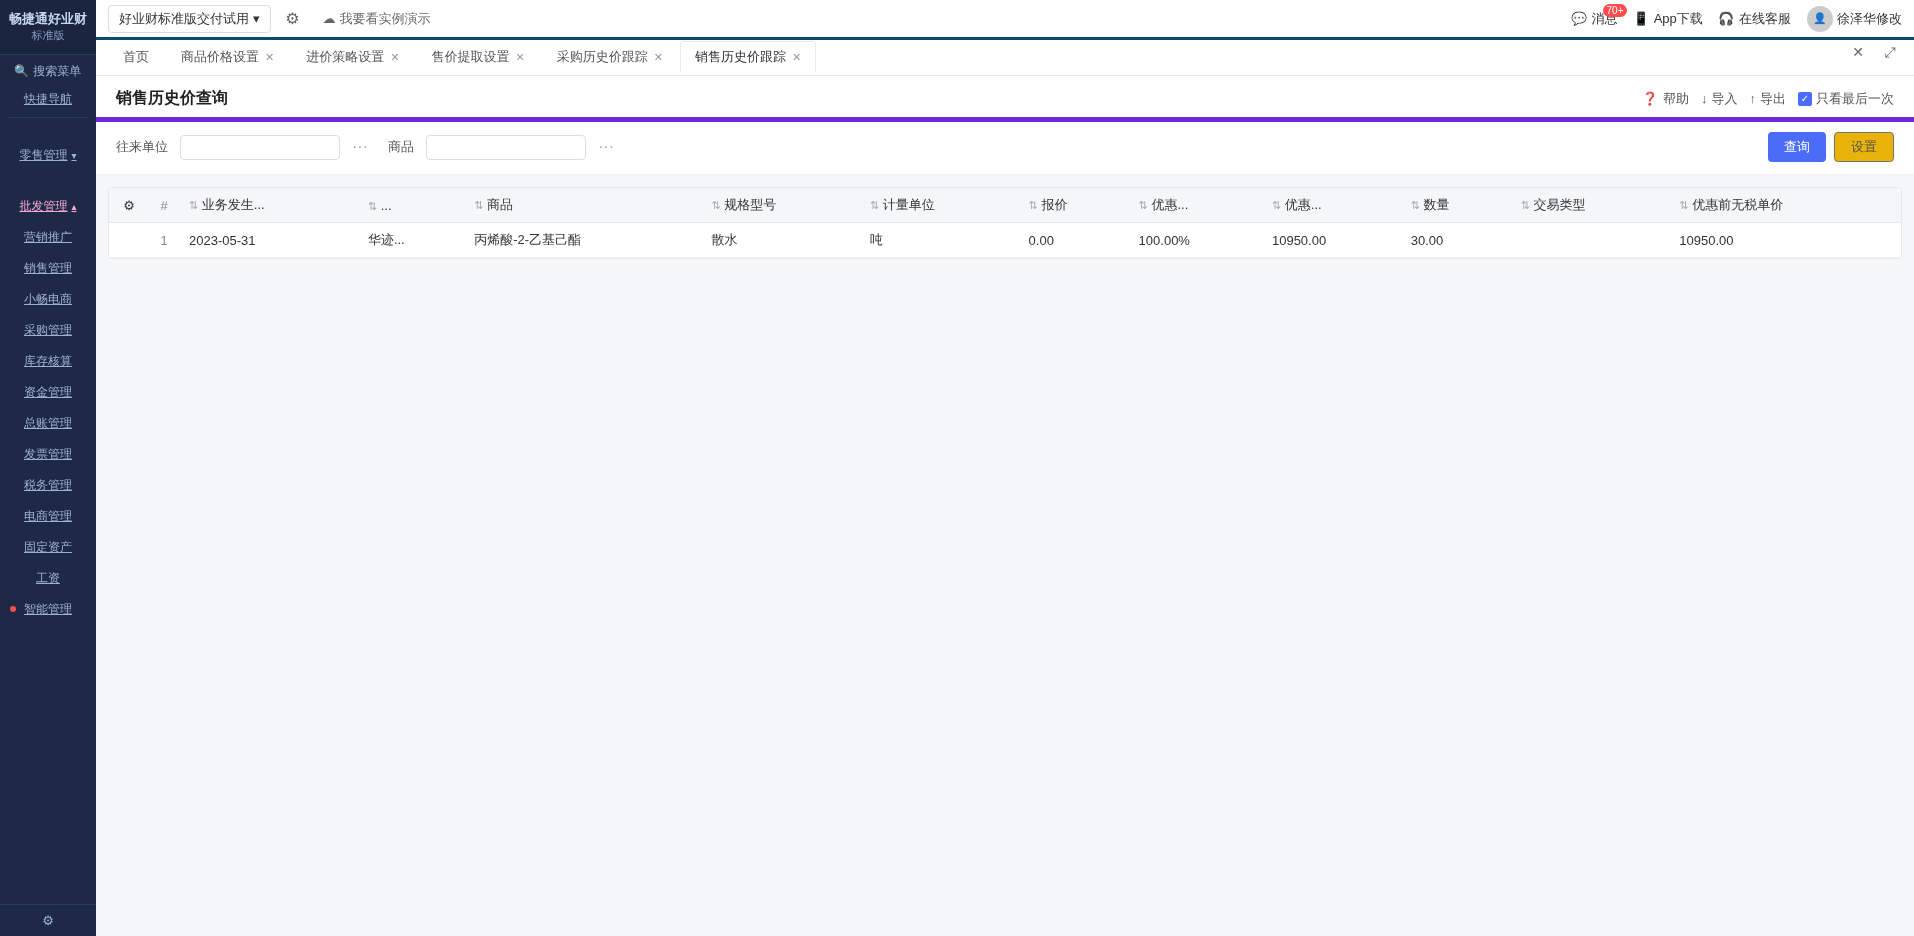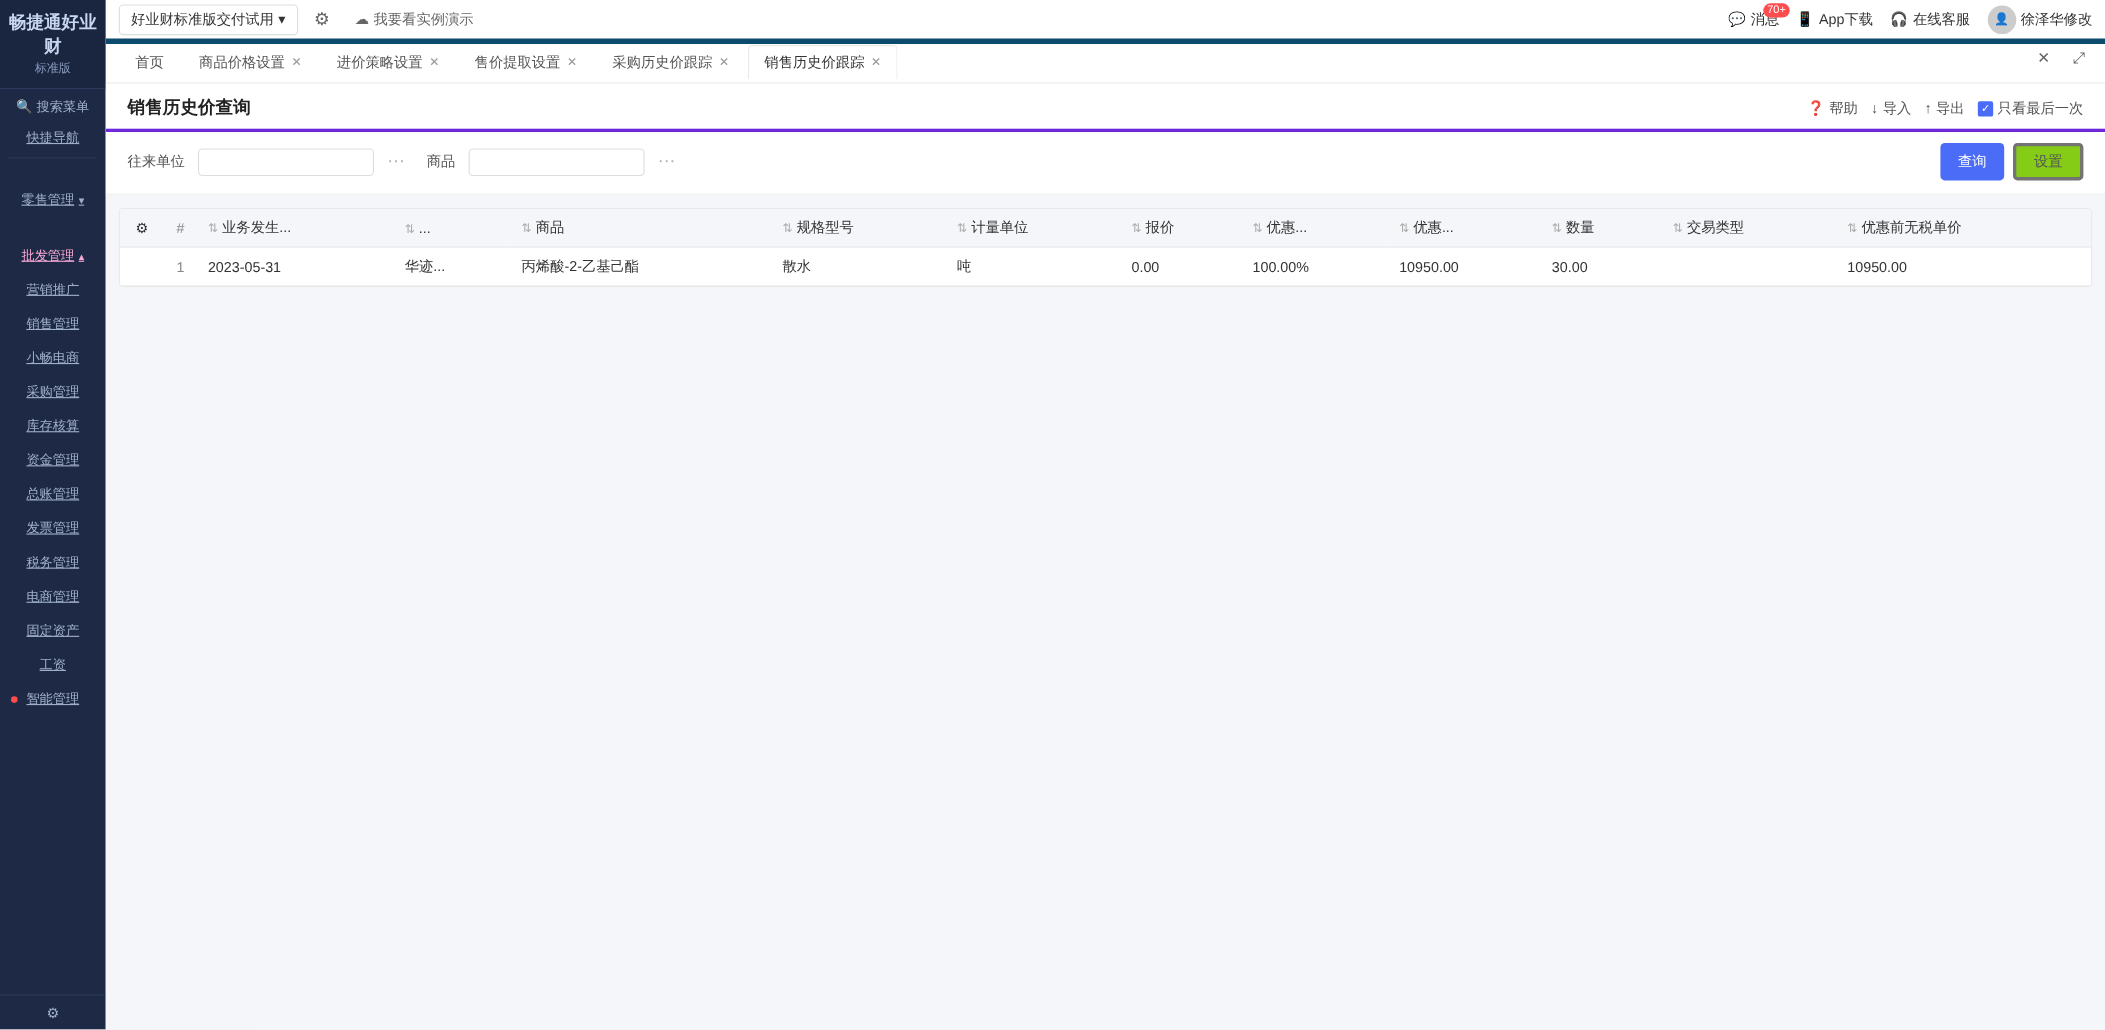--- a/index.html
+++ b/index.html
@@ -18,21 +18,21 @@
     }
     .sidebar-logo {
       padding: 10px 8px;
       background: #1a2540;
       text-align: center;
       font-size: 12px;
       color: #c8d6f0;
       line-height: 1.4;
       border-bottom: 1px solid #2a3a5c;
     }
-    .sidebar-logo .logo-title { font-weight: bold; font-size: 16px; }
+    .sidebar-logo .logo-title { font-weight: bold; font-size: 13px; }
     .sidebar-logo .logo-sub { font-size: 11px; color: #8899bb; }
     .sidebar-search {
       padding: 8px 8px 4px;
       text-align: center;
       font-size: 12px;
       color: #a0b0cc;
       cursor: pointer;
     }
     .sidebar-nav-item {
       padding: 7px 4px;
@@ -80,21 +80,21 @@
       overflow: hidden;
     }
 
     
     .topbar {
       background: #fff;
       height: 40px;
       display: flex;
       align-items: center;
       padding: 0 12px;
-      border-bottom: 5px solid #0c4a6e;
+      border-bottom: 3px solid #0c4a6e;
       gap: 8px;
       flex-shrink: 0;
     }
     .topbar-selector {
       display: flex;
       align-items: center;
       gap: 4px;
       border: 1px solid #ddd;
       border-radius: 4px;
       padding: 4px 10px;
@@ -198,21 +198,21 @@
       padding: 0;
     }
 
     
     .page-header {
       background: #fff;
       padding: 12px 20px 8px;
       display: flex;
       align-items: center;
       justify-content: space-between;
-      border-bottom: 3px solid #6d28d9;
+      border-bottom: 5px solid #6d28d9;
     }
     .page-title {
       font-size: 16px;
       font-weight: bold;
       color: #222;
     }
     .page-header-actions {
       display: flex; align-items: center; gap: 12px;
     }
     .page-action-link {
@@ -292,23 +292,23 @@
     .btn-query {
       background: #4a6cf7;
       color: #fff;
       border: none;
       border-radius: 4px;
       padding: 5px 16px;
       font-size: 13px;
       cursor: pointer;
     }
     .btn-settings {
-      background: #84cc16;
+      background: #eab308;
       color: #555;
-      border: 3px solid #737373;
+      border: 1px solid #737373;
       border-radius: 4px;
       padding: 5px 16px;
       font-size: 13px;
       cursor: pointer;
     }
 
     
     .table-container {
       background: #fff;
       margin: 12px 12px 0;

